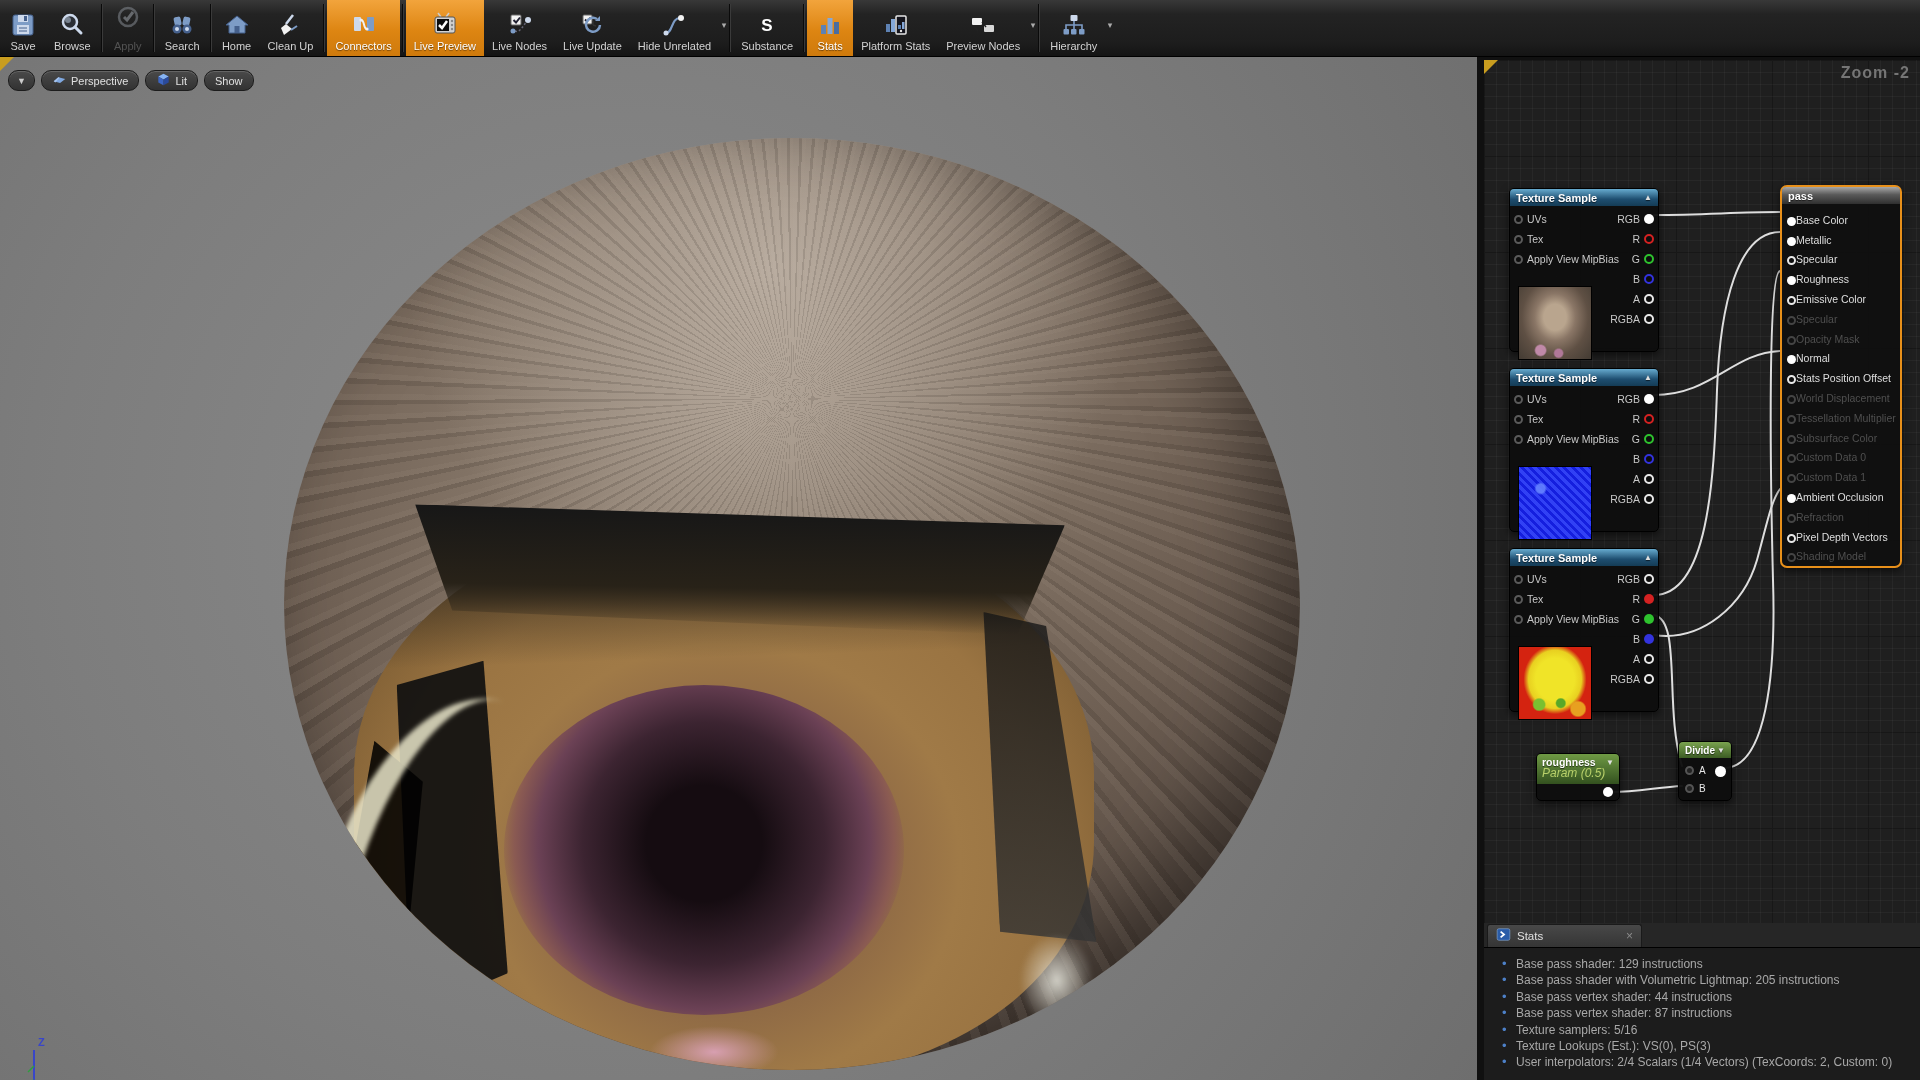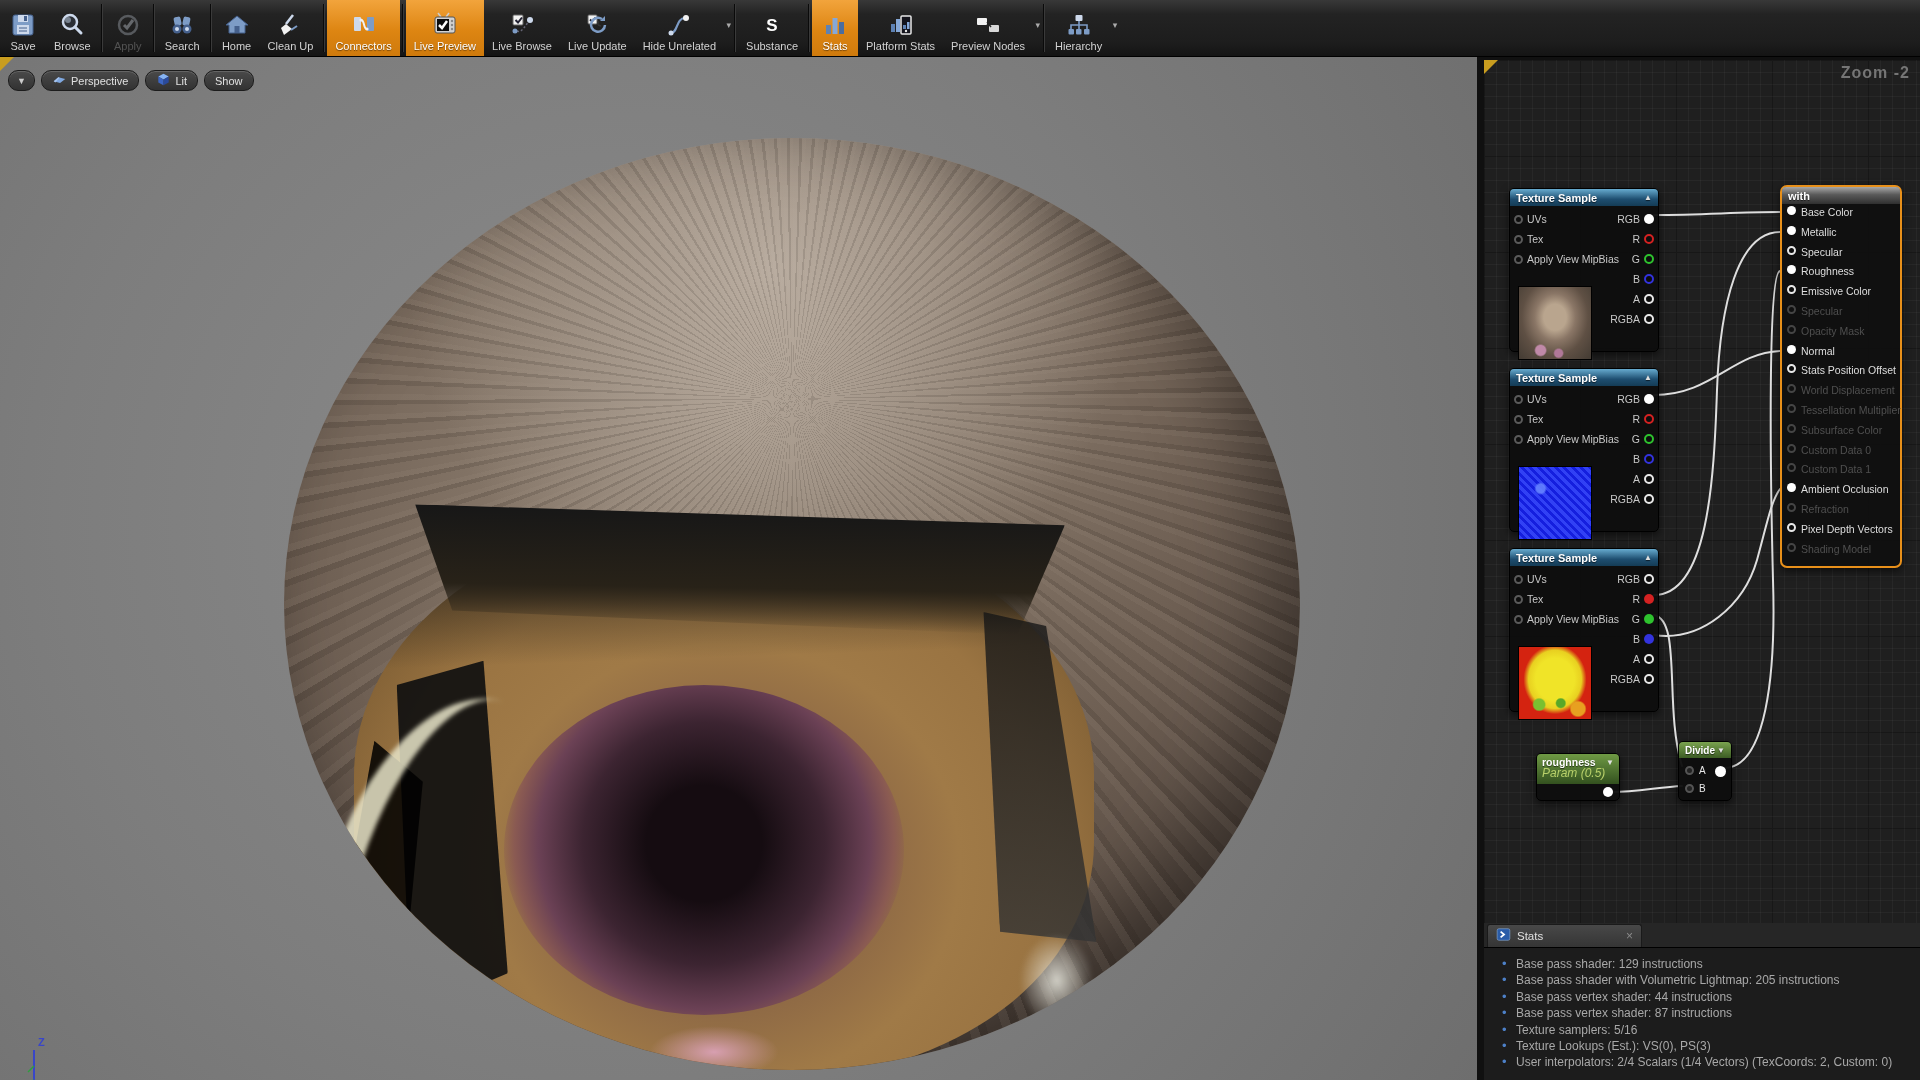--- a/index.html
+++ b/index.html
@@ -11,21 +11,21 @@
   .toolbar { position:absolute; left:0; top:0; width:1920px; height:57px;
     background:linear-gradient(#383838,#232323 25%,#1d1d1d 75%,#141414);
     border-bottom:1px solid #000; display:flex; align-items:stretch; z-index:10; }
   .tb-btn { position:relative; min-width:46px; display:flex; flex-direction:column;
     align-items:center; justify-content:flex-end; gap:2px; padding:4px 8px 4px; cursor:default; }
   .tb-btn .tb-icon { width:28px; height:26px; display:block; }
   .tb-btn .tb-icon svg { width:28px; height:26px; }
   .tb-label { font-size:11px; color:#d2d2d2; white-space:nowrap; line-height:12px; }
   .tb-btn.active { background:linear-gradient(#f2a43c,#dd8512 55%,#cf7a0c); }
   .tb-btn.active .tb-label { color:#fff; text-shadow:0 1px 1px rgba(0,0,0,.5);text-align:center; }
-  .tb-btn.disabled { opacity:.5; }
+  .tb-btn.disabled { opacity:.5;justify-content:space-between; }
   .tb-btn.disabled .tb-label { color:#8a8a8a; }
   .tb-sep { width:2px; margin:4px 2px; background:linear-gradient(#0a0a0a,#0a0a0a);
     border-right:1px solid #3a3a3a; }
   .tb-dd { position:absolute; right:1px; top:20px; font-size:9px; color:#aaa; }
 
   
   .viewport { position:absolute; left:0; top:57px; width:1477px; height:1023px;
     background:radial-gradient(circle at 42% 45%, #8b8b8b 0%, #7d7d7d 55%, #6e6e6e 100%); overflow:hidden; }
   .corner-tri { position:absolute; left:0; top:0; width:0; height:0;
     border-top:14px solid #c99d1f; border-right:14px solid transparent; z-index:5; }
@@ -121,21 +121,21 @@
       repeating-linear-gradient(45deg, rgba(70,90,255,.55) 0 3px, rgba(18,28,215,.55) 3px 6px); }
   .thumb-mask { background-color:#d42310; background-image:
       radial-gradient(circle at 28% 80%, #7ac030 0 7%, transparent 9%),
       radial-gradient(circle at 58% 78%, #58a828 0 6%, transparent 8%),
       radial-gradient(circle at 82% 86%, #e8a020 0 8%, transparent 10%),
       radial-gradient(ellipse at 50% 45%, #f0e428 0 38%, #e8d020 52%, transparent 62%); }
 
   .body-node { left:296px; top:125px; width:122px; border:2px solid #e8901a; border-radius:7px;
     background:rgba(16,16,16,.97); }
   .body-rows { padding:2px 0 4px; }
-  .body-row { height:19.8px; display:flex; align-items:flex-start; gap:5px; padding:0 5px; }
+  .body-row { height:19.8px; display:flex; align-items:flex-end; padding:0 5px; }
   .body-row .plabel { white-space:nowrap; font-size:10.5px; color:#dedede; }
   .body-row.disabled .plabel { color:#4f4f4f; }
   .body-row .pin { width:9px; height:9px; }
   .body-row .pin.open { border:2px solid #e8e8e8; background:#0d0d0d; }
   .body-row .pin.connected { background:#fff; }
   .body-row.disabled .pin { border:2px solid #454545; background:transparent; }
 
   .rough-node { left:52px; top:693px; width:84px; height:48px; }
   .rough-hdr { height:30px; border-radius:4px 4px 0 0; background:linear-gradient(#6f9a44,#33511f);
     padding:2px 5px 0; }
@@ -252,21 +252,21 @@
         <span class="tb-label">Live Preview</span>
       </div>
       <div class="tb-btn">
         <span class="tb-icon"><svg viewBox="0 0 26 26">
             <rect x="4" y="3" width="10" height="10" rx="1" fill="#f2f2f2" stroke="#666"></rect>
             <path d="M6.5 8l2.5 2.5 4-5" stroke="#223" stroke-width="2" fill="none"></path>
             <path d="M8 19c4 2 8-4 11-9" stroke="#667" stroke-width="1.5" fill="none" stroke-dasharray="2 2"></path>
             <circle cx="21" cy="8" r="3" fill="#cdd9ec"></circle>
             <circle cx="6" cy="19" r="2.5" fill="#7d9cc6"></circle>
           </svg></span>
-        <span class="tb-label">Live Browse</span>
+        <span class="tb-label">Live Nodes</span>
       </div>
       <div class="tb-btn">
         <span class="tb-icon"><svg viewBox="0 0 26 26">
             <rect x="4" y="3" width="9" height="9" rx="1" fill="#f2f2f2" stroke="#666"></rect>
             <path d="M6 7.5l2 2 3.5-4" stroke="#223" stroke-width="1.8" fill="none"></path>
             <path d="M21 13a7 7 0 1 1-3-6" stroke="#7d9cc6" stroke-width="2.5" fill="none"></path>
             <path d="M21 4v5h-5z" fill="#7d9cc6"></path>
             <line x1="14" y1="13" x2="14" y2="9" stroke="#333" stroke-width="1.5"></line>
             <line x1="14" y1="13" x2="17" y2="14" stroke="#333" stroke-width="1.5"></line>
           </svg></span>
@@ -529,21 +529,21 @@
                 <span class="pin in-ring"></span>
                 <span>Apply View MipBias</span>
               </div>
               <div class="thumb thumb-mask"></div>
             </div>
           </div>
         </div>
 
       <div class="node body-node">
         <div class="node-header hdr-gray">
-          <span>with</span>
+          <span>pass</span>
         </div>
         <div class="body-rows" id="body-pins">
             <div class="body-row">
               <span class="pin connected"></span>
               <span class="plabel">Base Color</span>
             </div>
             <div class="body-row">
               <span class="pin connected"></span>
               <span class="plabel">Metallic</span>
             </div>

